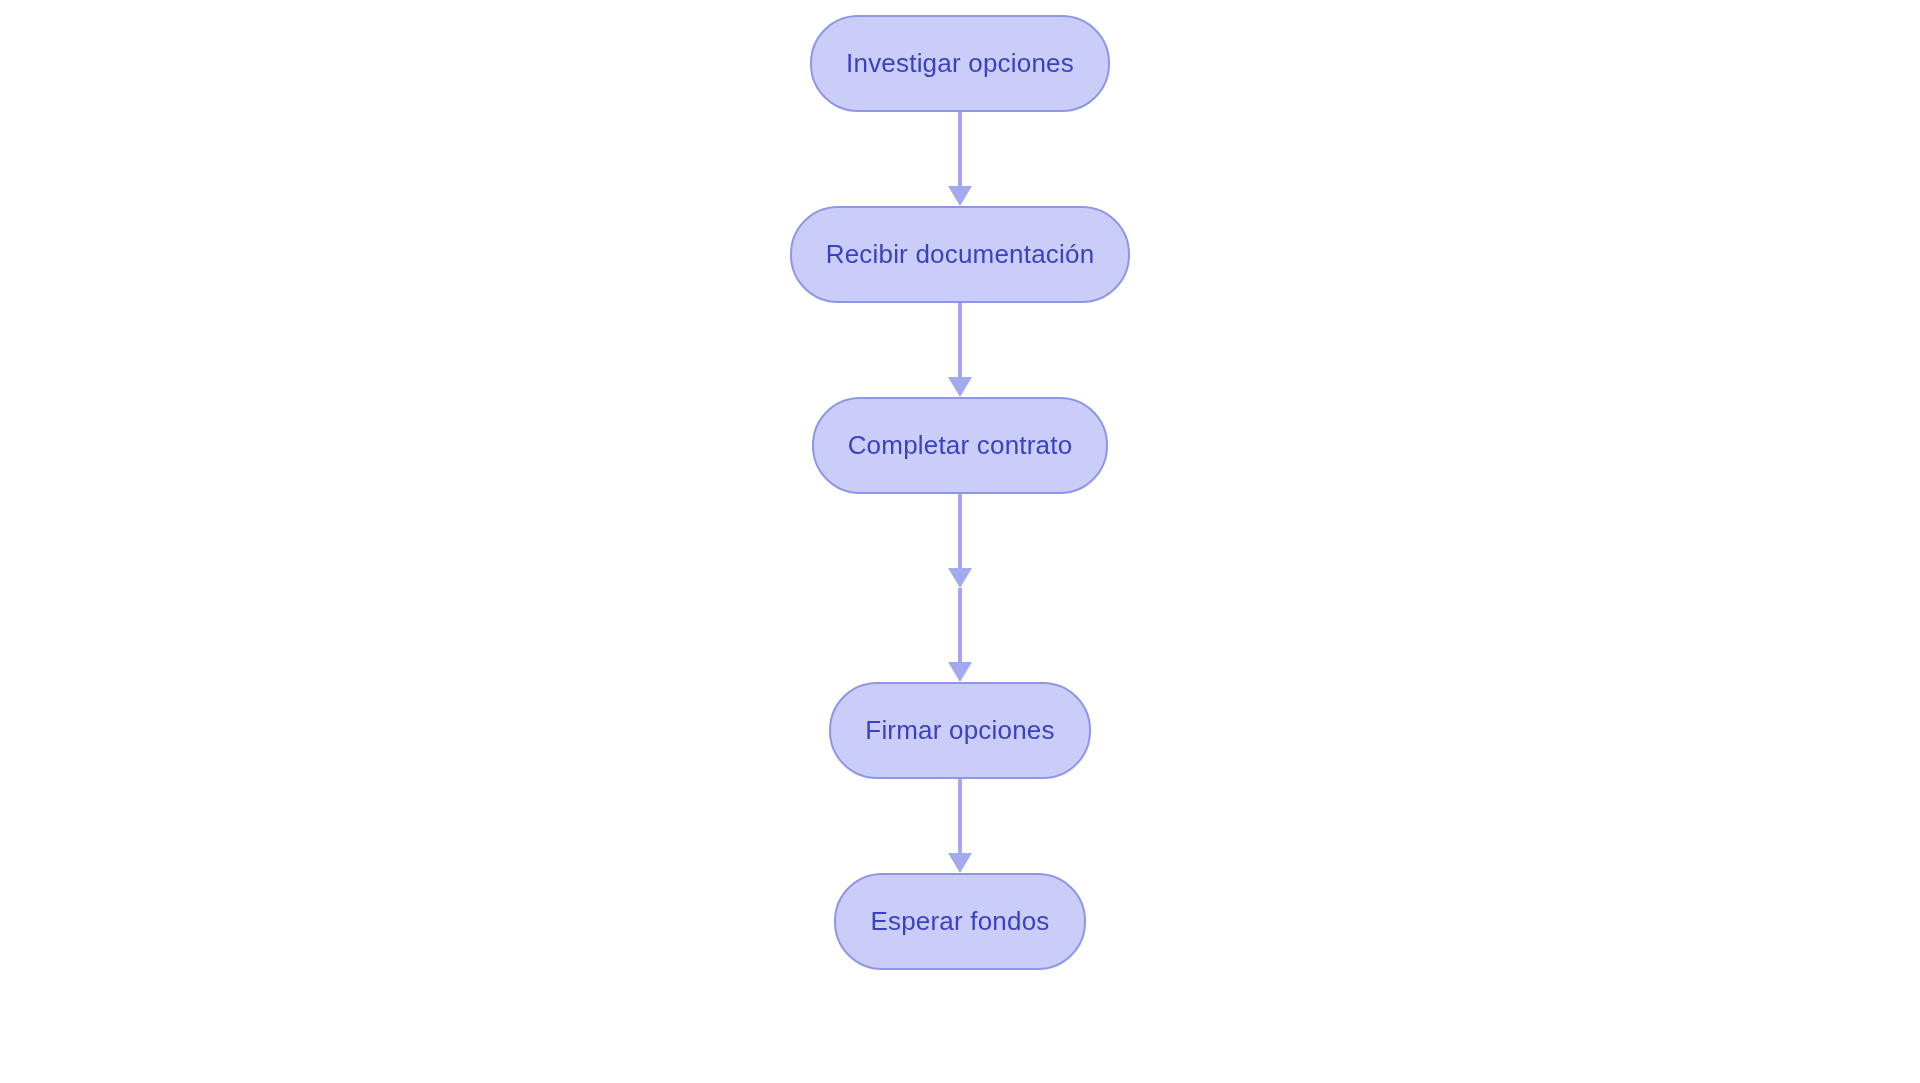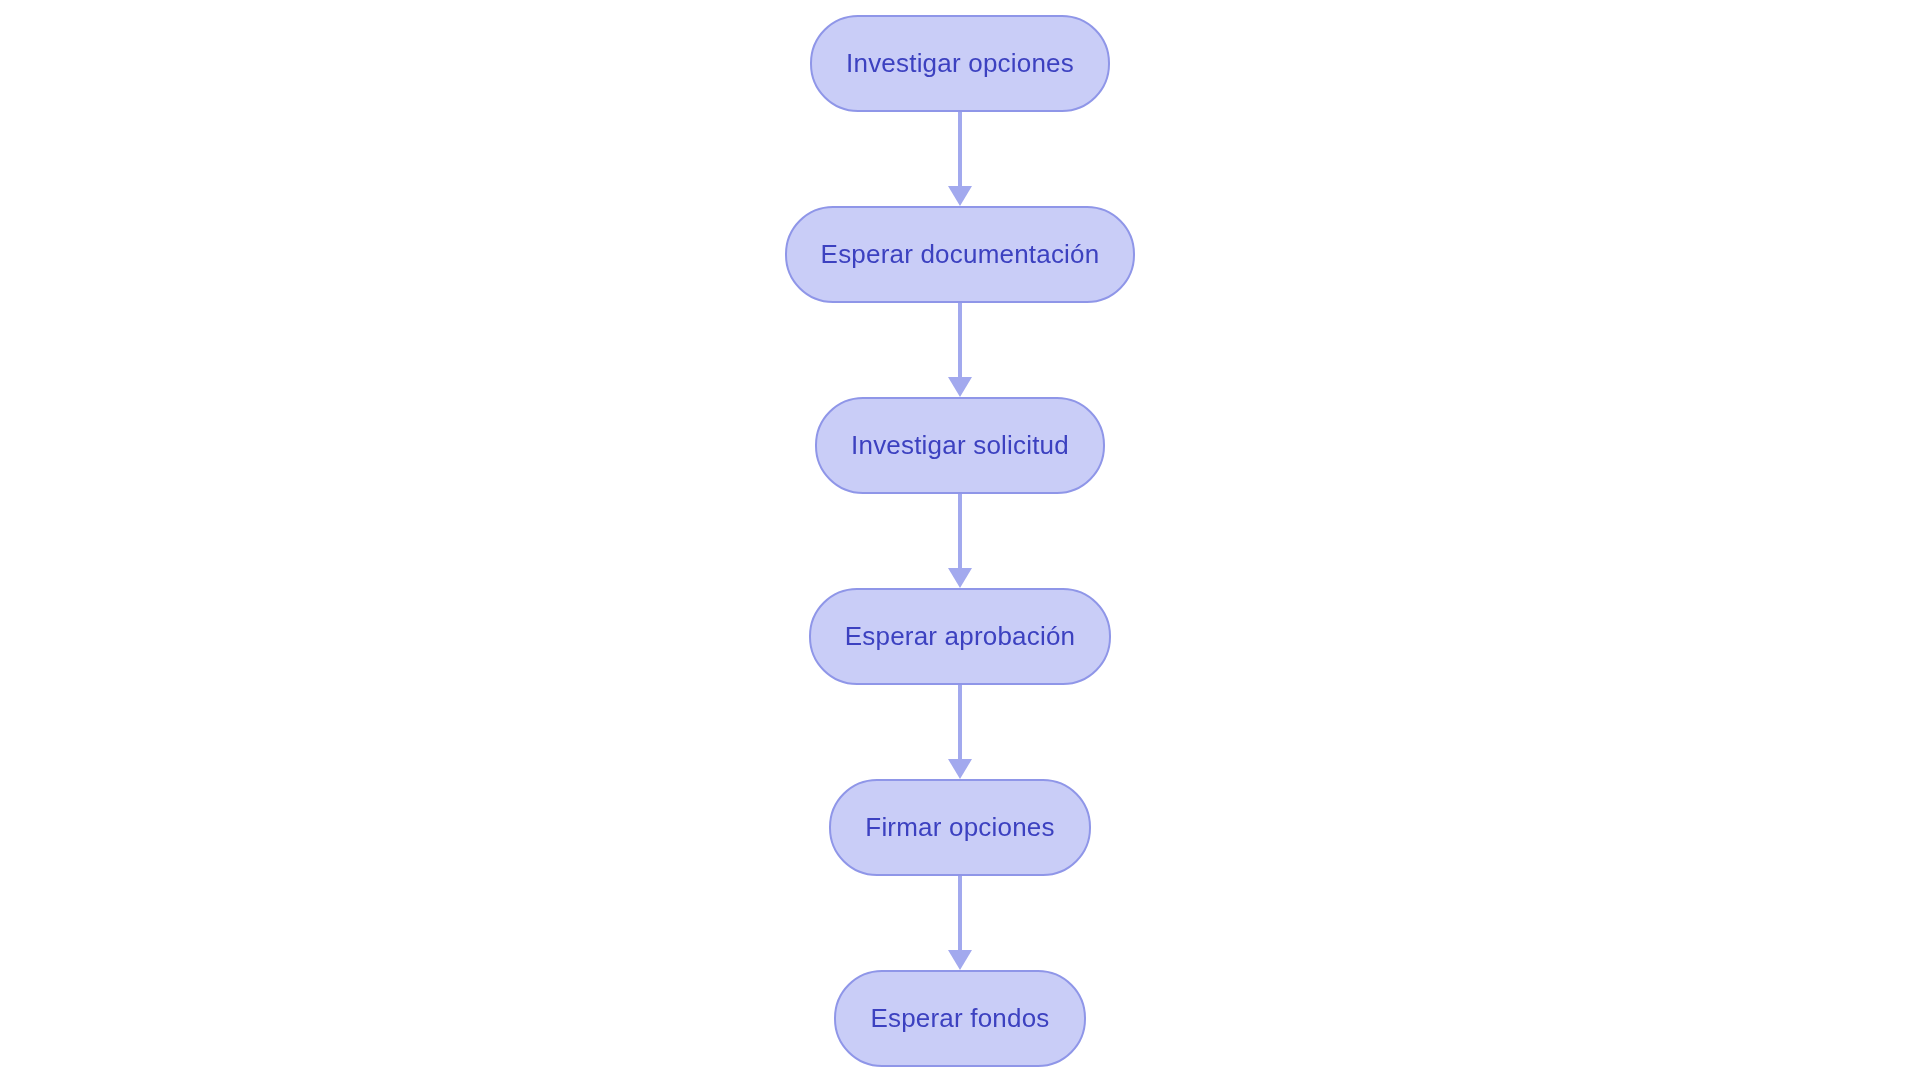--- a/index.html
+++ b/index.html
@@ -72,40 +72,37 @@
   <div class="node">
     <span class="node-label">Investigar opciones</span>
   </div>
 
   <div class="arrow">
     <div class="arrow-line"></div>
     <div class="arrow-head"></div>
   </div>
 
   <div class="node">
-    <span class="node-label">Esperar documentación</span>
+    <span class="node-label">Recibir documentación</span>
   </div>
 
   <div class="arrow">
     <div class="arrow-line"></div>
     <div class="arrow-head"></div>
   </div>
 
   <div class="node">
-    <span class="node-label">Investigar solicitud</span>
+    <span class="node-label">Completar contrato</span>
   </div>
 
   <div class="arrow">
     <div class="arrow-line"></div>
     <div class="arrow-head"></div>
   </div>
 
-  <div class="node">
-    <span class="node-label">Esperar aprobación</span>
-  </div>
 
   <div class="arrow">
     <div class="arrow-line"></div>
     <div class="arrow-head"></div>
   </div>
 
   <div class="node">
     <span class="node-label">Firmar opciones</span>
   </div>
 

